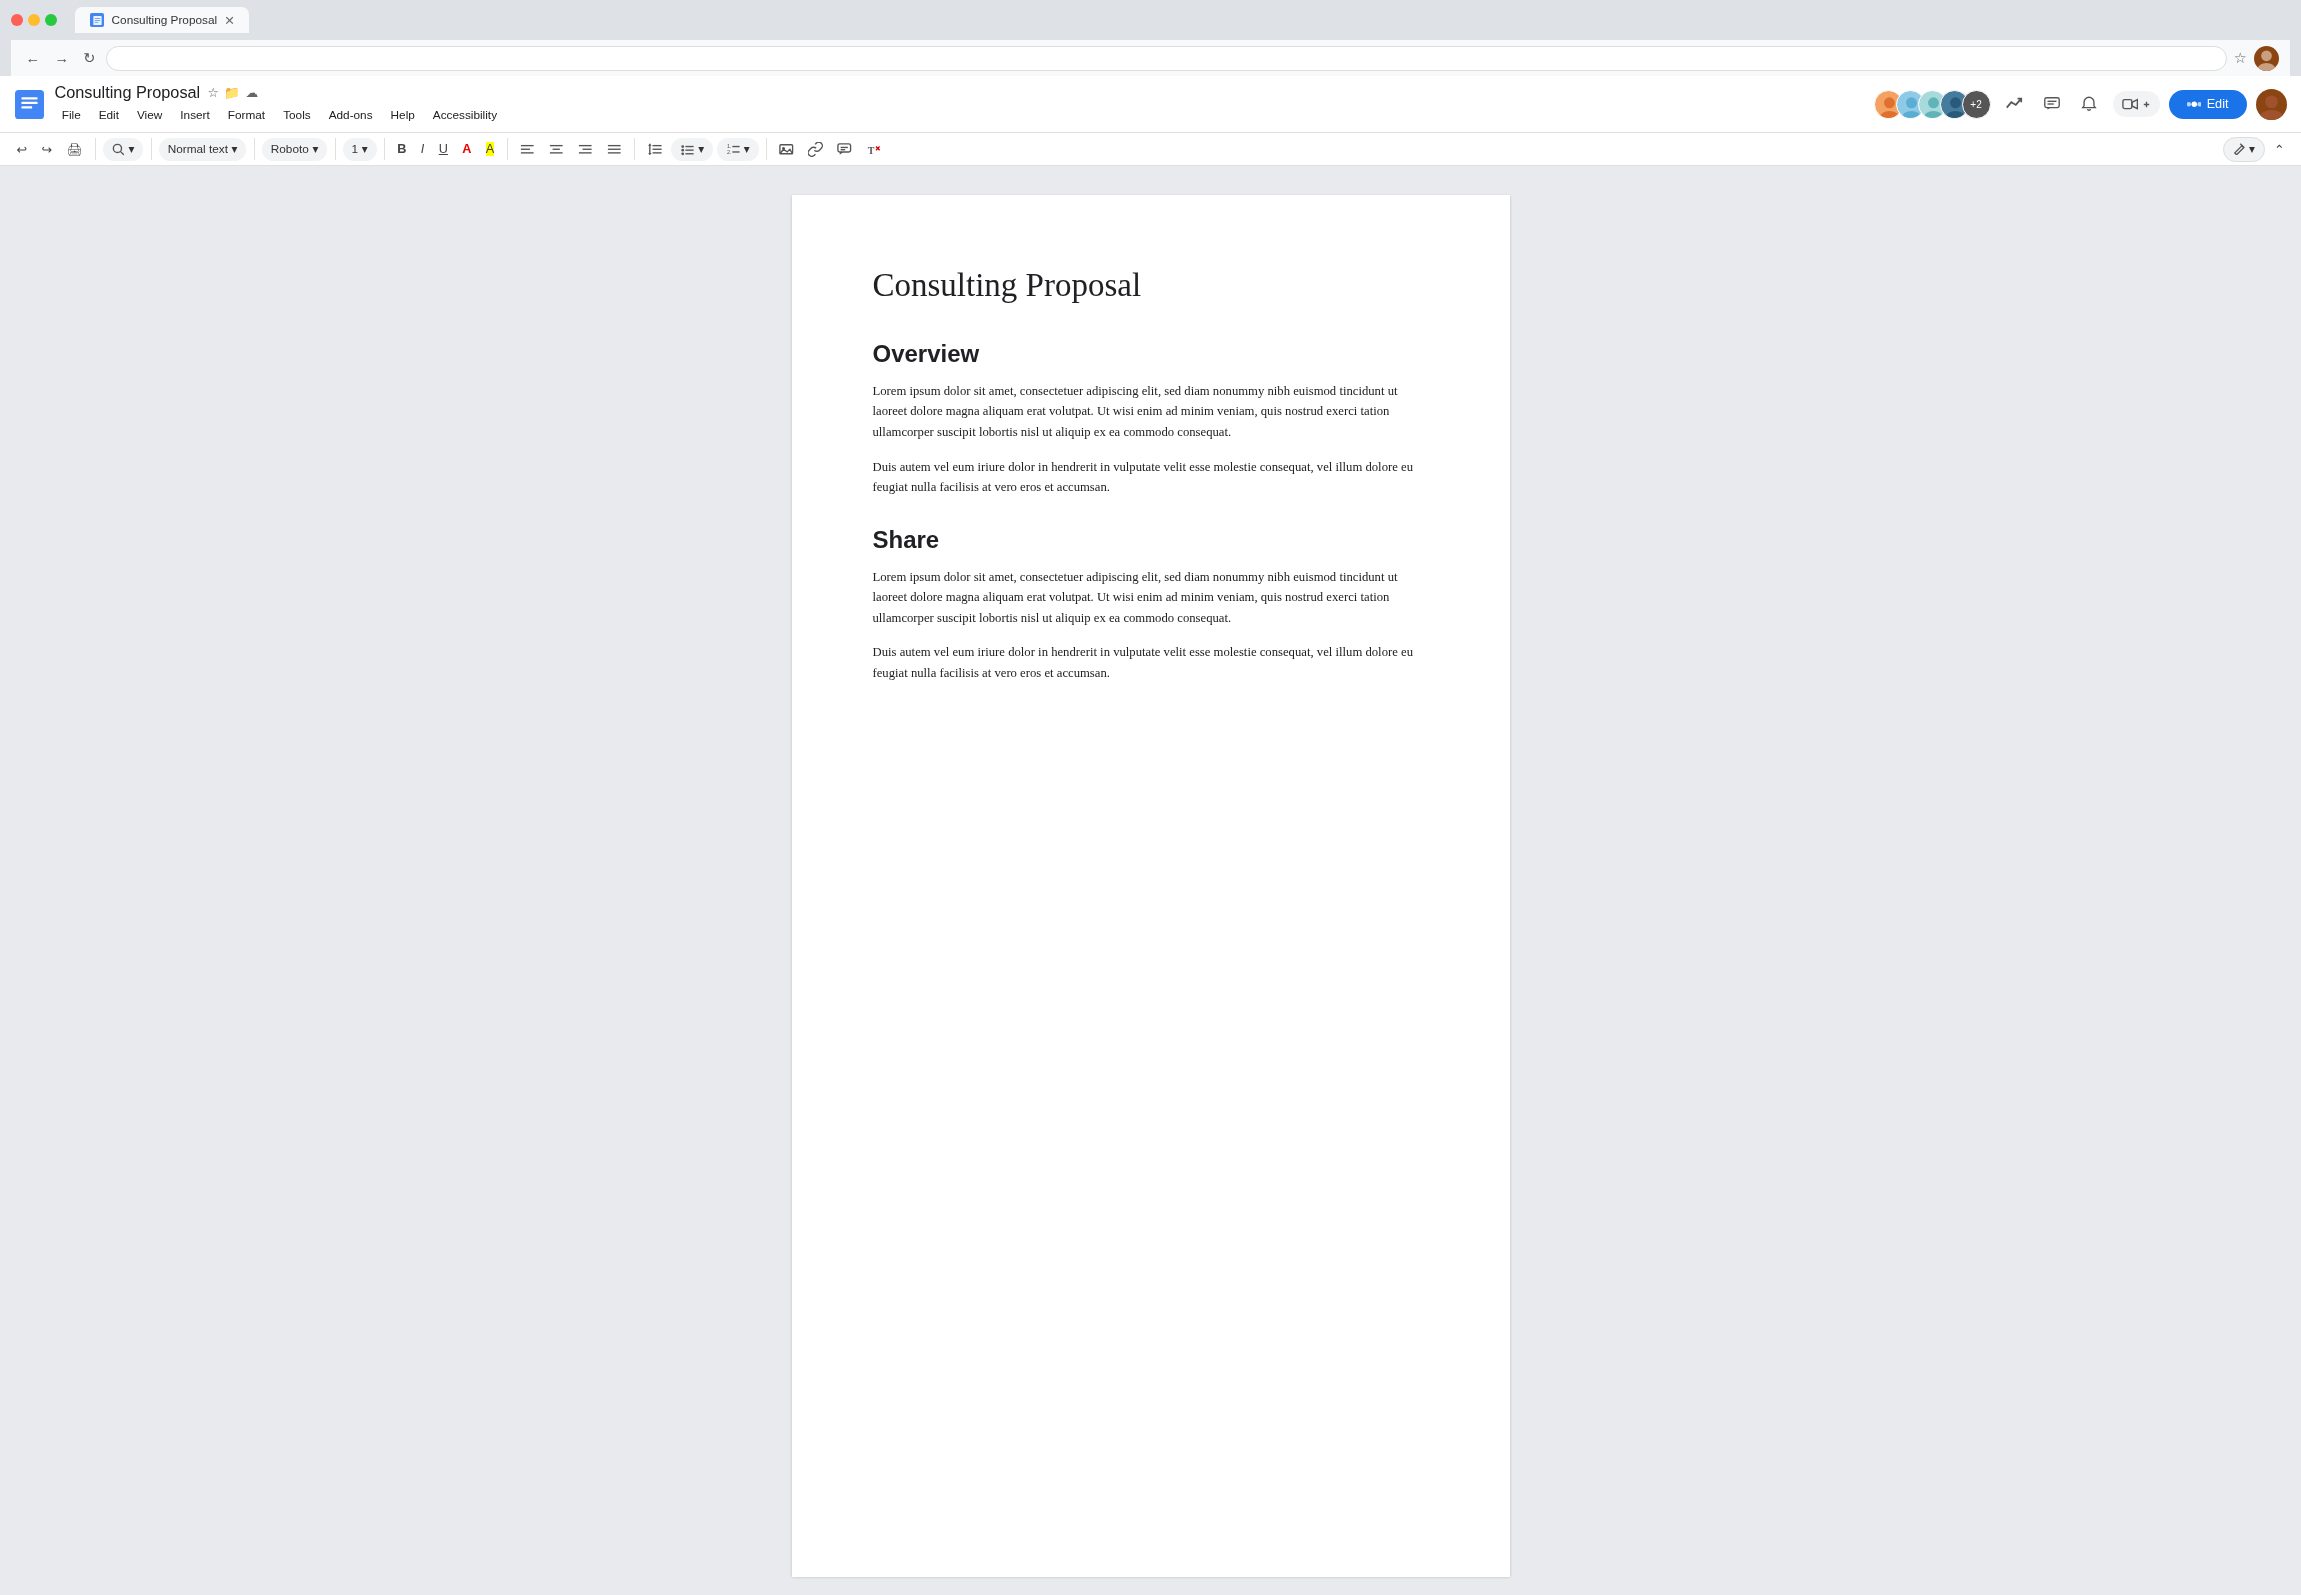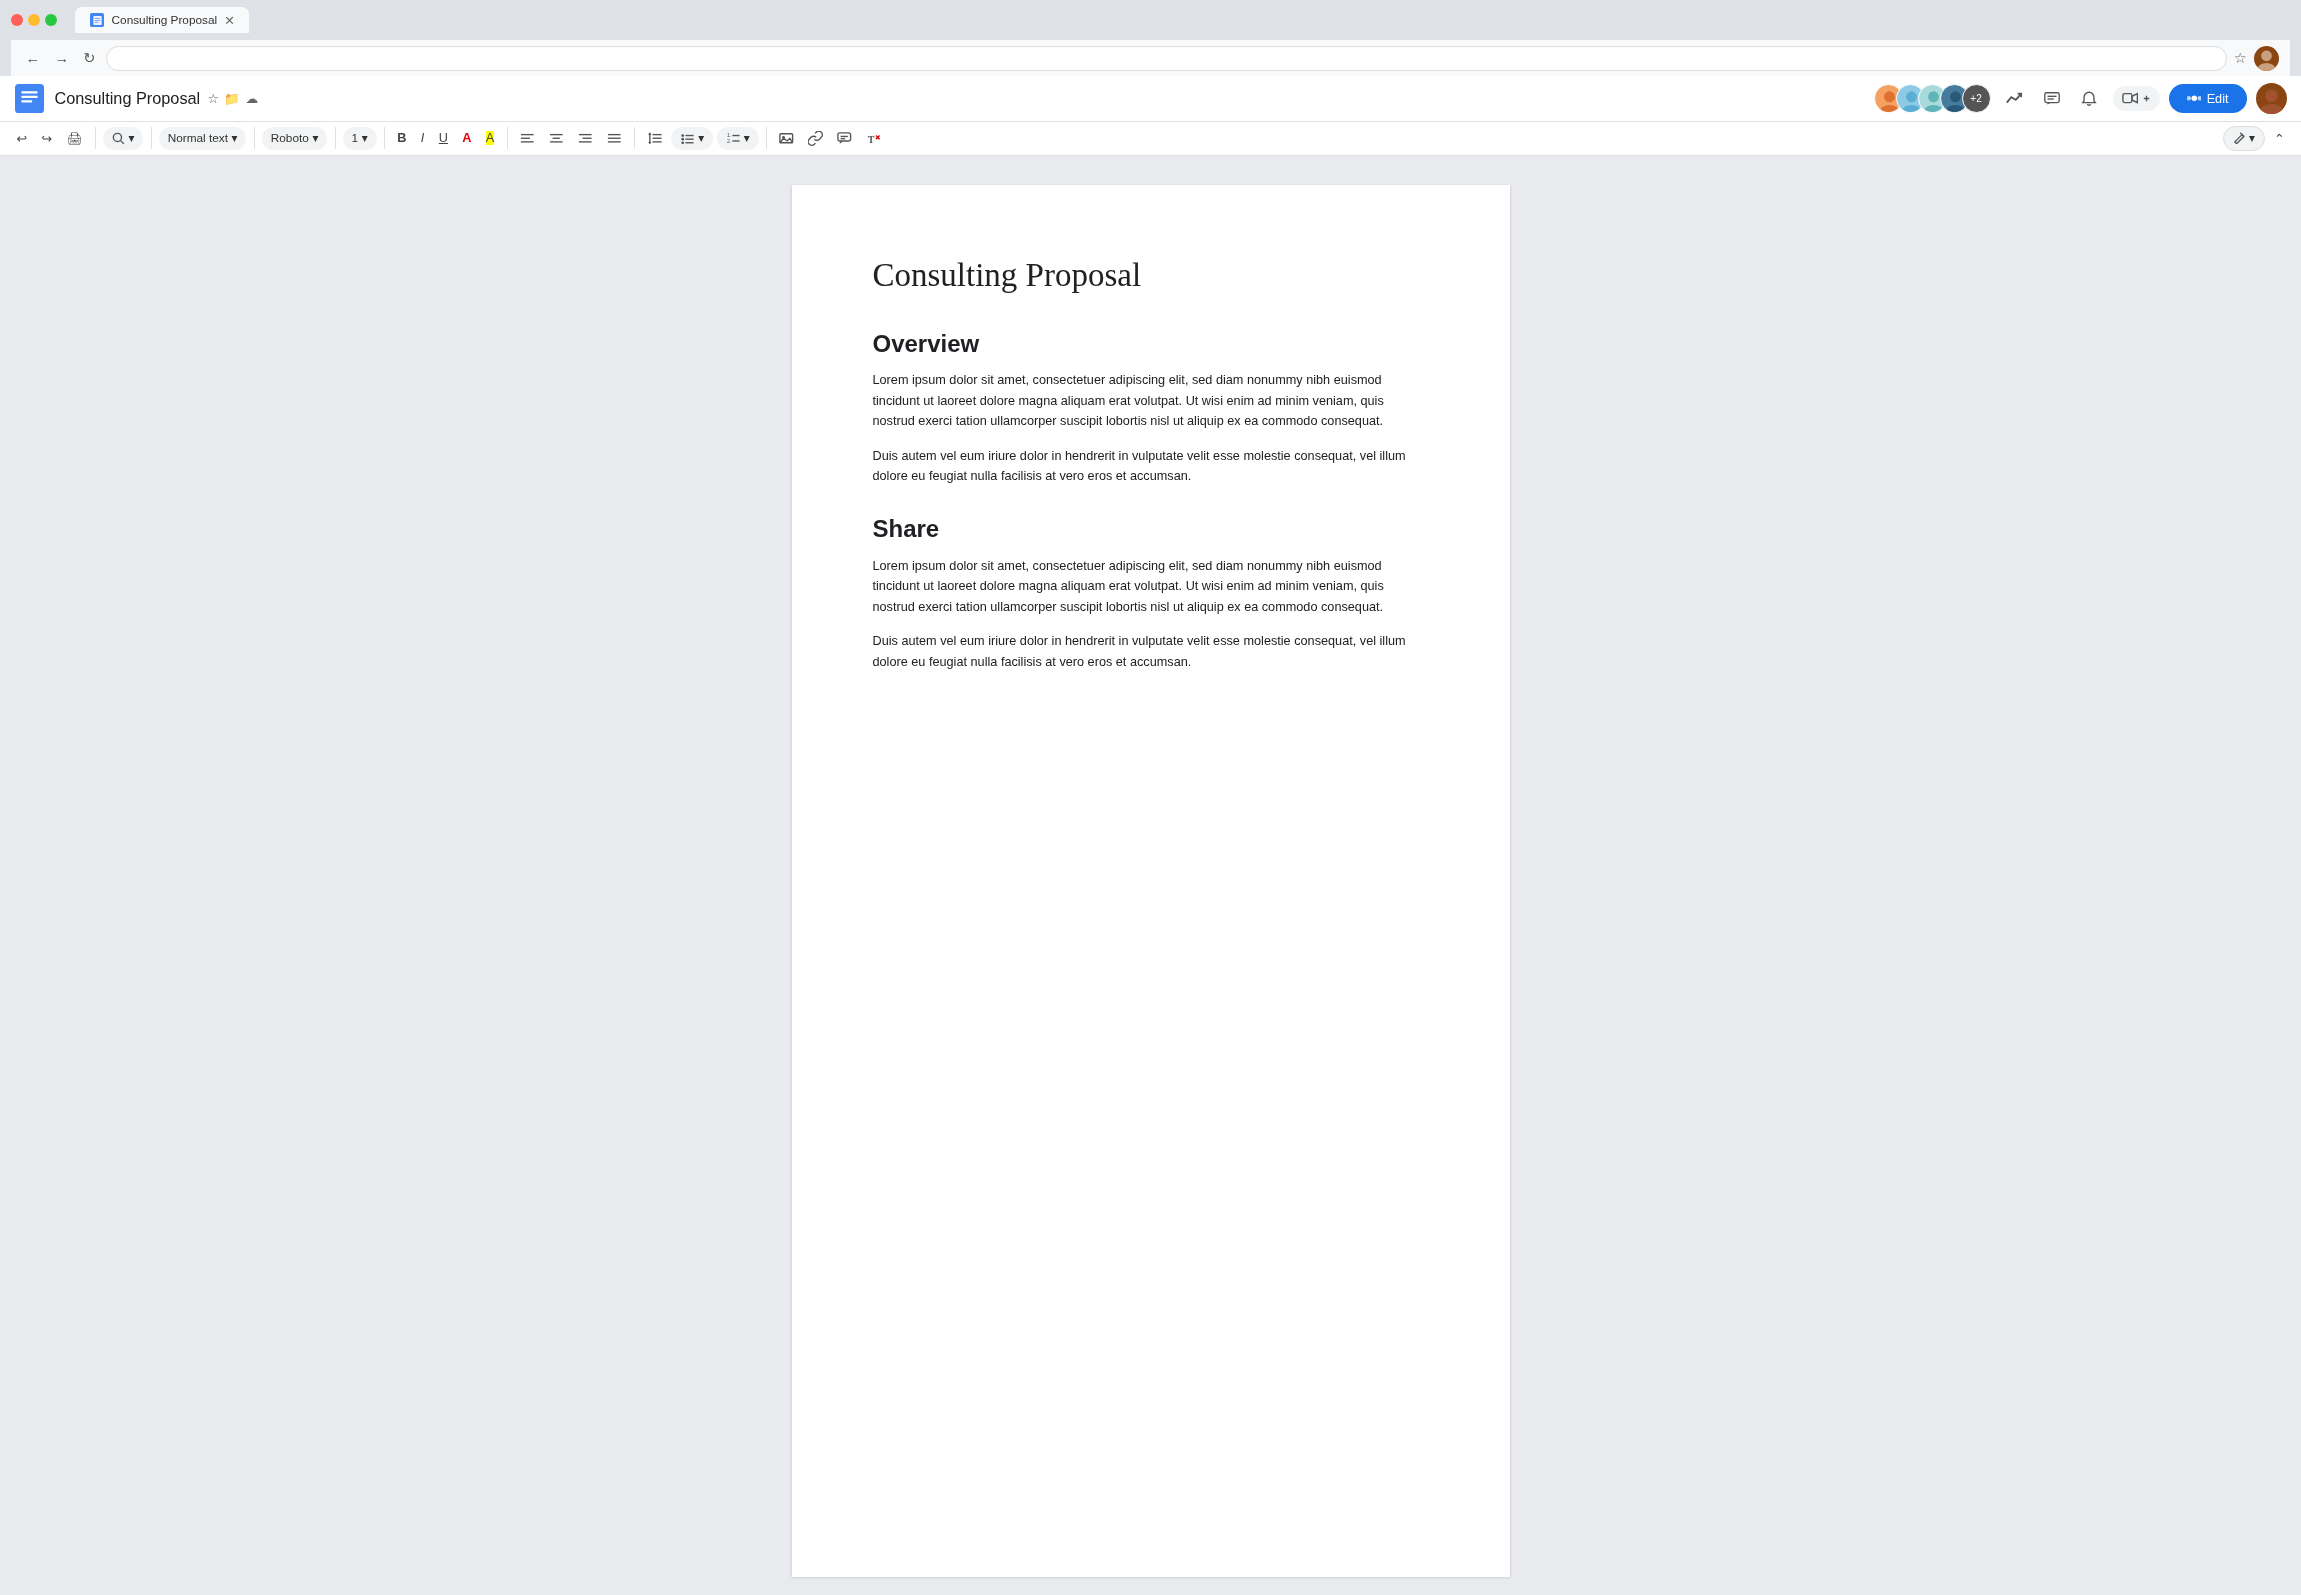--- a/index.html
+++ b/index.html
@@ -105,21 +105,21 @@
     .doc-main-title {
       font-size: 33px; font-weight: 400; color: #202124; margin-bottom: 36px;
       font-family: Georgia, serif;
     }
     .section-heading {
       font-size: 24px; font-weight: 600; color: #202124; margin-bottom: 12.7px;
       font-family: Arial, sans-serif;
     }
     .body-text {
       font-size: 12.7px; color: #202124; line-height: 1.6; margin-bottom: 14.5px;
-      font-family: Liberation Sans, sans-serif;
+      font-family: Liberation Serif, serif;
     }
     .section { margin-bottom: 29px; }
 
     .app-body { display: flex; flex-direction: column; height: calc(100vh - 65px); }
     .main-layout { display: flex; flex: 1; overflow: hidden; }
   </style>
 </head>
 <body>
 
 <div>
@@ -174,20 +174,31 @@
     </div>
     <div class="doc-title-area">
       <div class="doc-title-row">
         <span class="doc-title">Consulting Proposal</span>
         <div class="doc-title-icons">
           <span title="Star">☆</span>
           <span title="Move to folder">📁</span>
           <span title="Cloud saved">☁</span>
         </div>
       </div>
+      <div class="menu-bar">
+        <span class="menu-item">File</span>
+        <span class="menu-item">Edit</span>
+        <span class="menu-item">View</span>
+        <span class="menu-item">Insert</span>
+        <span class="menu-item">Format</span>
+        <span class="menu-item">Tools</span>
+        <span class="menu-item">Add-ons</span>
+        <span class="menu-item">Help</span>
+        <span class="menu-item">Accessibility</span>
+      </div>
     </div>
     <div class="header-right">
 
       <div class="avatar-stack">
         <div class="avatar" style="background:#f4a261;">
           <svg width="29" height="29" viewBox="0 0 32 32">
               <circle cx="16" cy="13" r="6" fill="#e07030"></circle>
               <ellipse cx="16" cy="30" rx="11" ry="8" fill="#e07030"></ellipse>
             </svg>
         </div>

